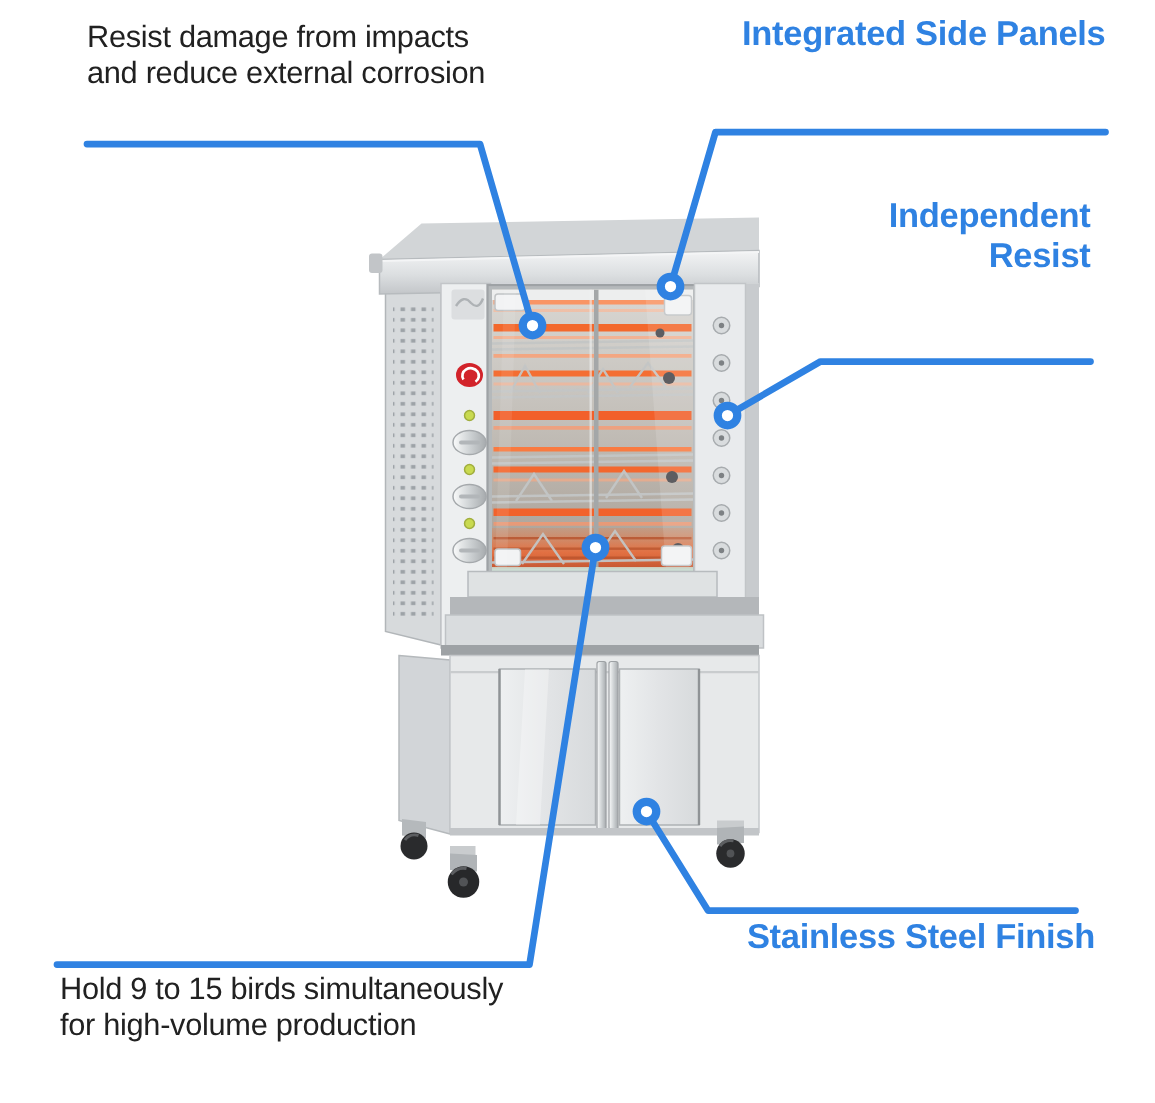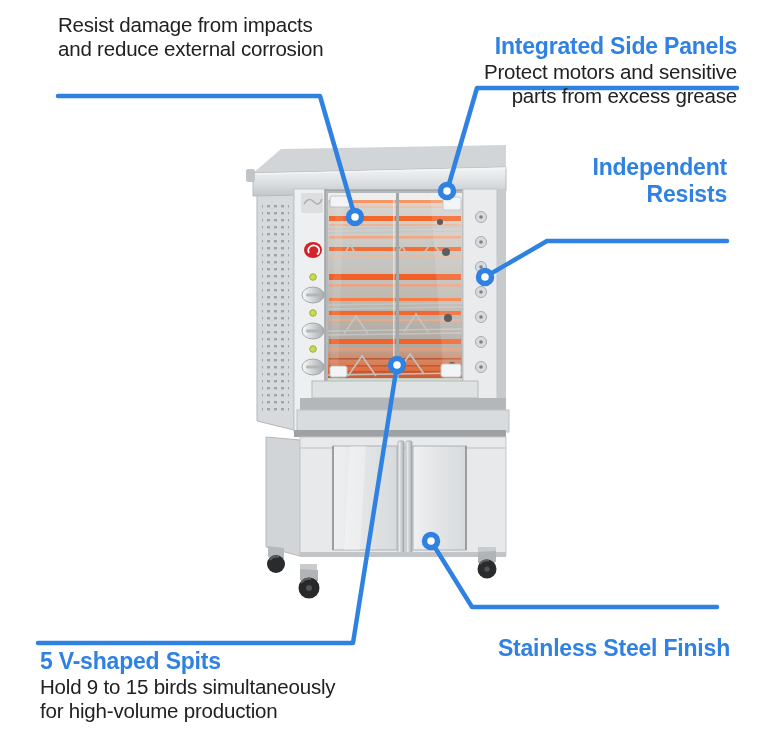--- a/index.html
+++ b/index.html
@@ -10,21 +10,21 @@
   .art{position:absolute;left:0;top:0;width:770px;height:735px;}
   .callout{position:absolute;}
   .callout .title{
     font-size:23px;font-weight:700;line-height:27px;letter-spacing:-0.2px;
     color:var(--accent,#2f82e2);white-space:pre-line;
   }
   .callout .desc{
     font-size:20.5px;font-weight:400;line-height:24px;letter-spacing:-0.2px;
     color:var(--text,#212121);white-space:pre-line;
   }
-  .align-right{text-align:right;margin-top:24px;}
+  .align-right{text-align:right;}
   .align-left{text-align:left;}
   .co-tempered{left:58px;top:13px;width:330px;}
   .co-integrated{right:33px;top:9px;width:330px;}
   .co-motors{right:43px;top:130px;width:300px;}
   .co-stainless{right:40px;top:611px;width:320px;}
   .co-spits{left:40px;top:648px;width:380px;}
 </style>
 </head>
 <body>
 
@@ -262,32 +262,29 @@
     </g>
   </svg>
 
   <div class="callout co-tempered align-left">
     <div class="desc">Resist damage from impacts
 and reduce external corrosion</div>
   </div>
 
   <div class="callout co-integrated align-right">
     <div class="title">Integrated Side Panels</div>
-    <div class="desc">Protect motors and sensitive
-parts from excess grease</div>
   </div>
 
   <div class="callout co-motors align-right">
     <div class="title">Independent
-Resists</div>
+Resist</div>
   </div>
 
   <div class="callout co-stainless align-right">
     <div class="title">Stainless Steel Finish</div>
   </div>
 
   <div class="callout co-spits align-left">
-    <div class="title">5 V-shaped Spits</div>
     <div class="desc">Hold 9 to 15 birds simultaneously
 for high-volume production</div>
   </div>
 
 </div>
 
 </body></html>

